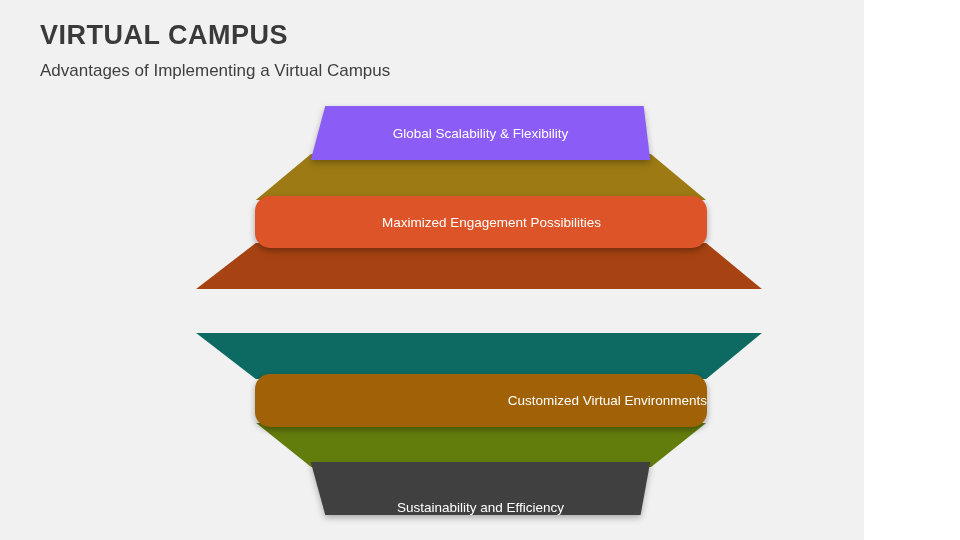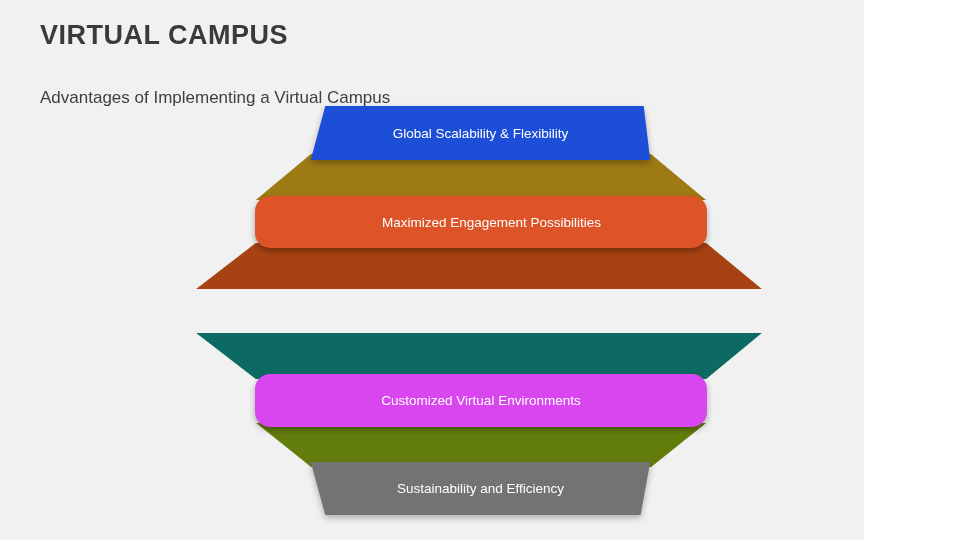--- a/index.html
+++ b/index.html
@@ -24,21 +24,20 @@
     color: #3a3a3a;
   }
 
   .subtitle {
     position: absolute;
     left: 40px;
     top: 61px;
     font-size: 17px;
     font-weight: 400;
     color: #3f3f3f;
-    margin-top: 27px;
   }
 
   .diagram { position: absolute; inset: 0; }
 
   
   .fold { position: absolute; z-index: 1; }
   .fold1 {
     left: 254px; top: 154px; width: 452px; height: 46px;
     clip-path: polygon(12.6% 0, 87.8% 0, 100% 100%, 0.4% 100%);
   }
@@ -96,38 +95,38 @@
   <div class="subtitle">Advantages of Implementing a Virtual Campus</div>
 
   <div class="diagram">
 
     <div class="fold fold1" style="background: rgb(157, 122, 20);"></div>
     <div class="fold fold2" style="background: rgb(167, 67, 18);"></div>
     <div class="fold fold3" style="background: rgb(13, 106, 98);"></div>
     <div class="fold fold4" style="background: rgb(99, 125, 13);"></div>
 
     <div class="band-wrap trap-wrap band1-wrap">
-      <div class="band band1" style="background: #1d4ed8;">
+      <div class="band band1" style="background: #8b5cf6;">
         <span class="band-label">Global Scalability &amp; Flexibility</span>
       </div>
     </div>
 
     <div class="band-wrap band2-wrap">
       <div class="band band2" style="background: rgb(220, 84, 39); padding-left: 21px;">
         <span class="band-label">Maximized Engagement Possibilities</span>
       </div>
     </div>
 
 
     <div class="band-wrap band4-wrap">
-      <div class="band band4" style="background: #d946ef;">
+      <div class="band band4" style="background: #a16207; justify-content: flex-end;">
         <span class="band-label">Customized Virtual Environments</span>
       </div>
     </div>
 
     <div class="band-wrap trap-wrap band5-wrap">
-      <div class="band band5" style="background: #737373;">
+      <div class="band band5" style="background: #404040; align-items: flex-end;">
         <span class="band-label">Sustainability and Efficiency</span>
       </div>
     </div>
 
   </div>
 </div>
 
 </body></html>

